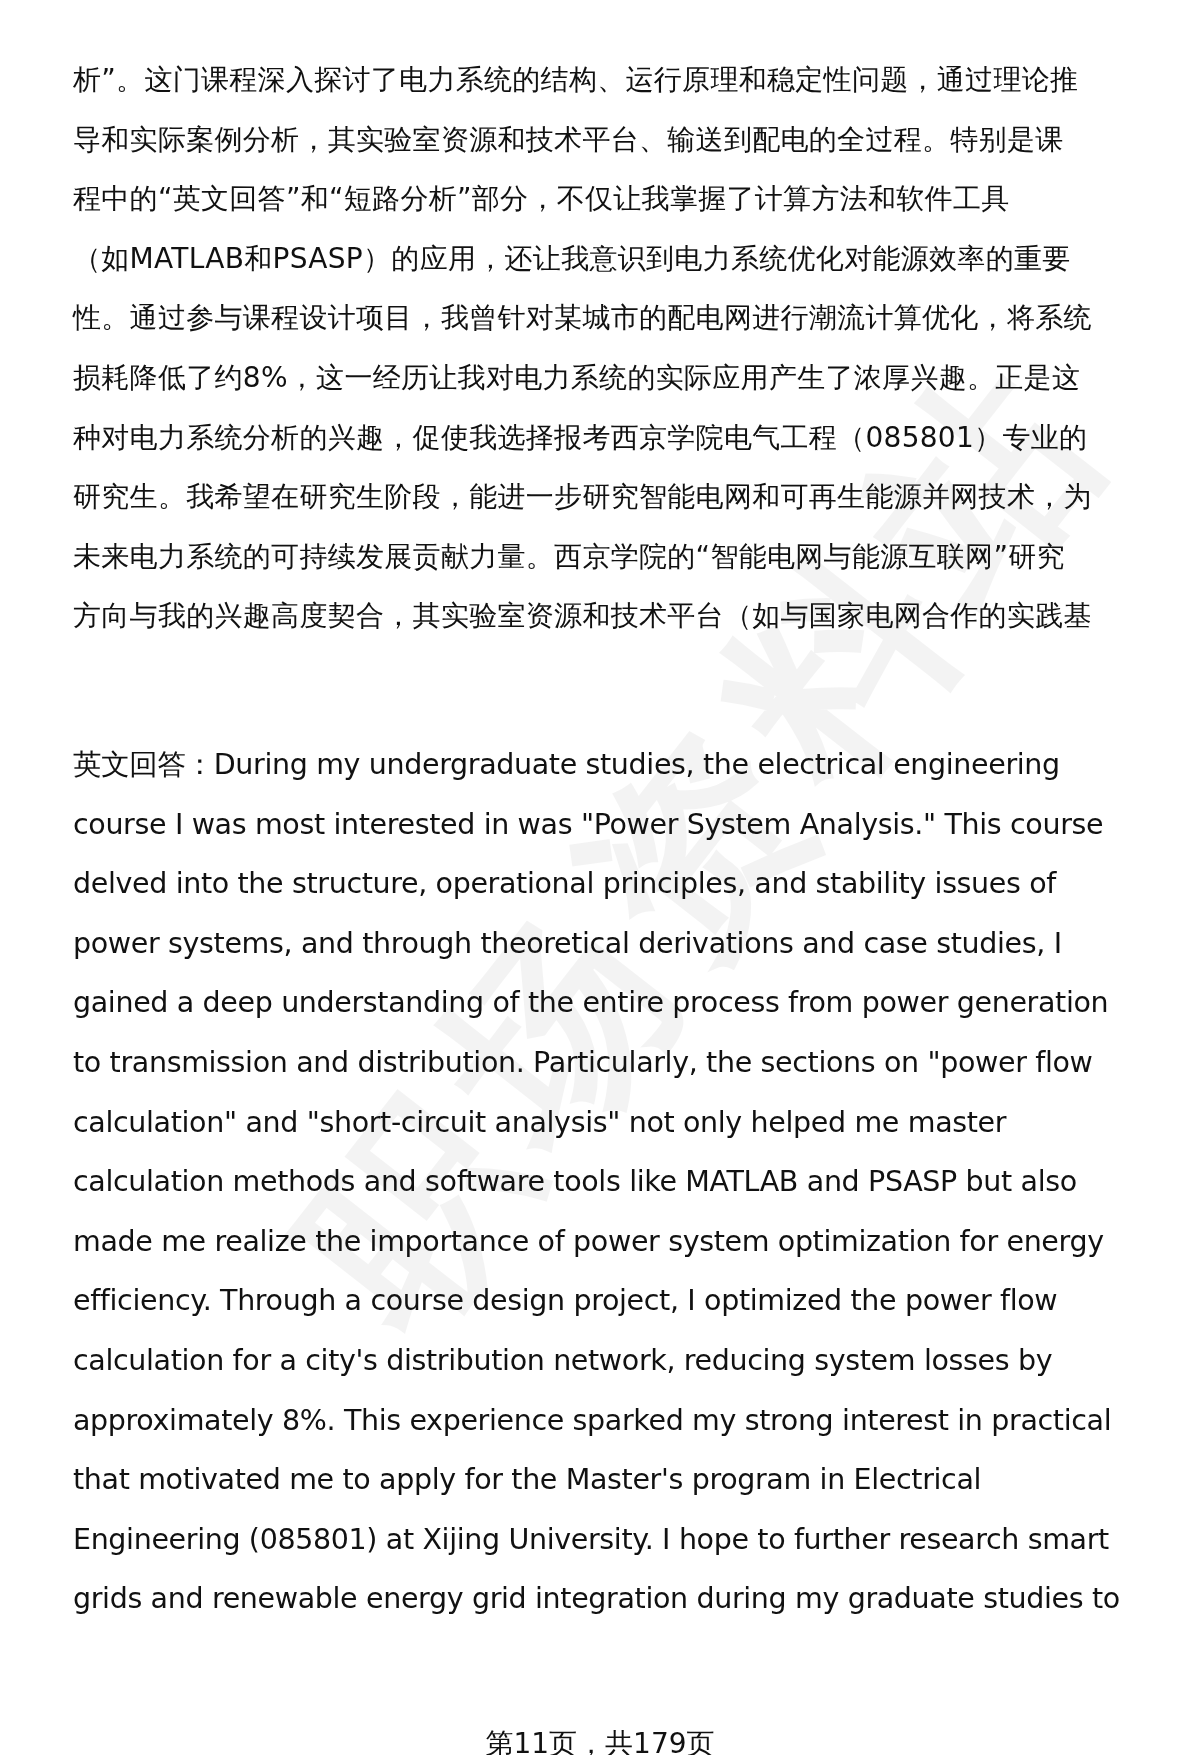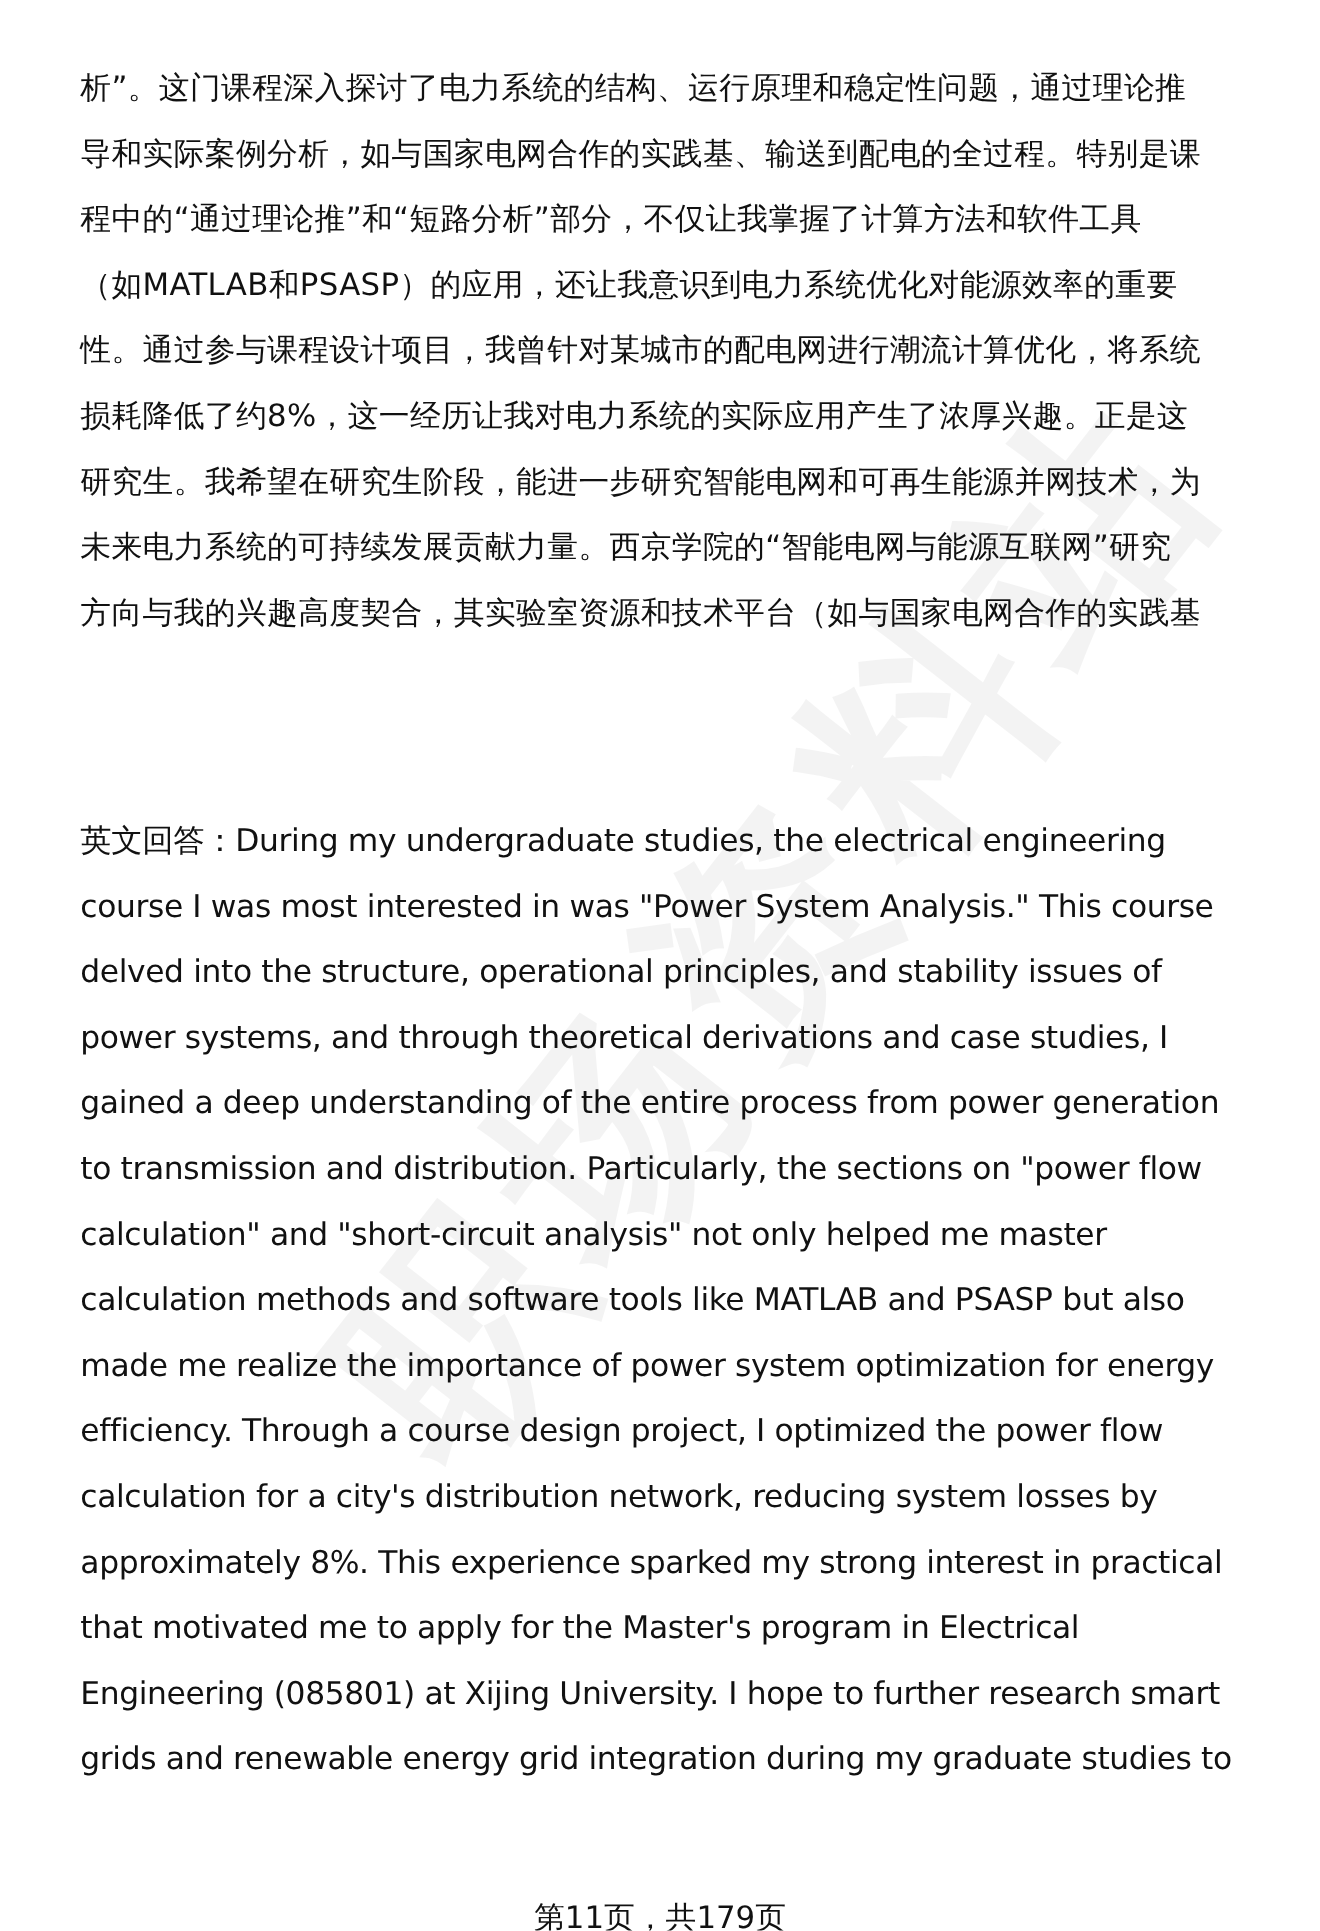--- a/index.html
+++ b/index.html
@@ -75,25 +75,26 @@
   </style>
 </head>
 <body>
 
 <div class="page">
 
   <div class="watermark">职场资料站</div>
 
   <div class="block zh">
     <span class="line">析”。这门课程深入探讨了电力系统的结构、运行原理和稳定性问题，通过理论推</span>
-    <span class="line">导和实际案例分析，如与国家电网合作的实践基、输送到配电的全过程。特别是课</span>
-    <span class="line">程中的“通过理论推”和“短路分析”部分，不仅让我掌握了计算方法和软件工具</span>
+    <span class="line">导和实际案例分析，其实验室资源和技术平台、输送到配电的全过程。特别是课</span>
+    <span class="line">程中的“英文回答”和“短路分析”部分，不仅让我掌握了计算方法和软件工具</span>
     <span class="line">（如MATLAB和PSASP）的应用，还让我意识到电力系统优化对能源效率的重要</span>
     <span class="line">性。通过参与课程设计项目，我曾针对某城市的配电网进行潮流计算优化，将系统</span>
     <span class="line">损耗降低了约8%，这一经历让我对电力系统的实际应用产生了浓厚兴趣。正是这</span>
+    <span class="line">种对电力系统分析的兴趣，促使我选择报考西京学院电气工程（085801）专业的</span>
     <span class="line">研究生。我希望在研究生阶段，能进一步研究智能电网和可再生能源并网技术，为</span>
     <span class="line">未来电力系统的可持续发展贡献力量。西京学院的“智能电网与能源互联网”研究</span>
     <span class="line">方向与我的兴趣高度契合，其实验室资源和技术平台（如与国家电网合作的实践基</span>
   </div>
 
   <div class="block en">
     <span class="line"><span class="label">英文回答：</span><span>During my undergraduate studies, the electrical engineering</span></span>
     <span class="line">course I was most interested in was "Power System Analysis." This course</span>
     <span class="line">delved into the structure, operational principles, and stability issues of</span>
     <span class="line">power systems, and through theoretical derivations and case studies, I</span>

